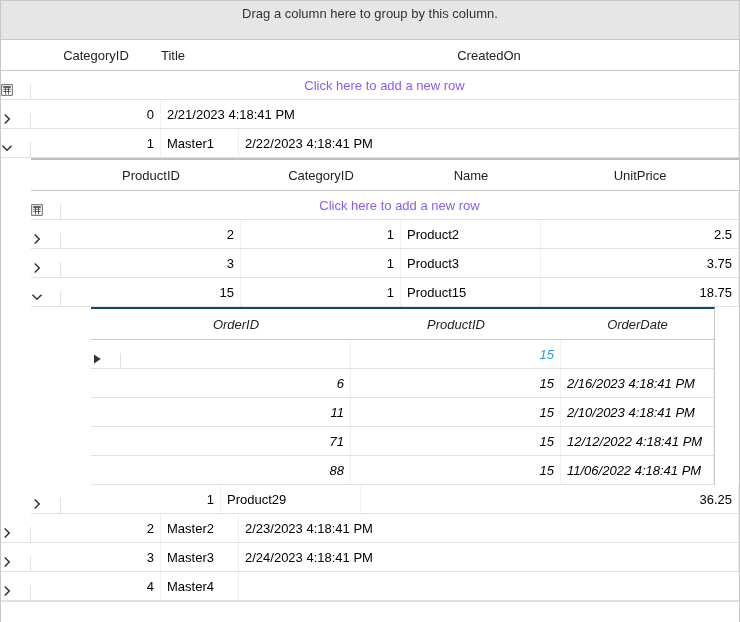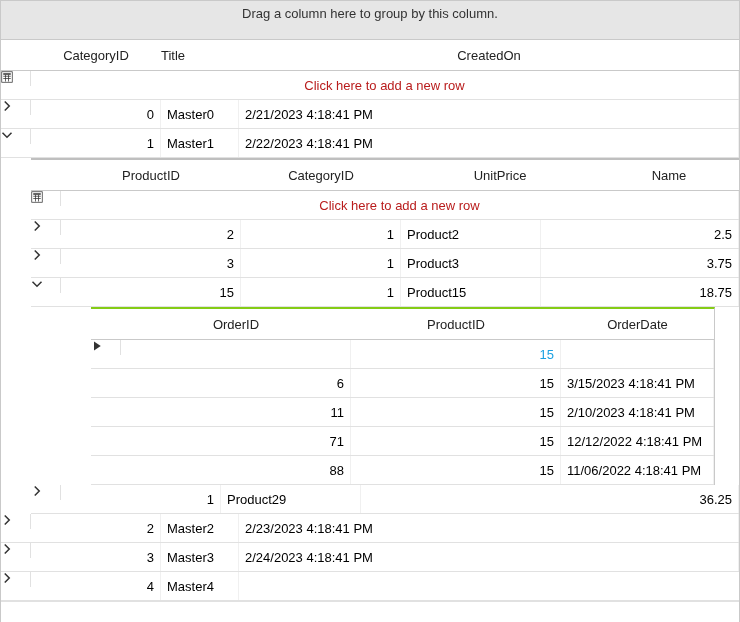--- a/index.html
+++ b/index.html
@@ -1,31 +1,31 @@
 <!DOCTYPE html>
 <html><head>
 <meta charset="utf-8">
 <style>
   * { box-sizing: border-box; margin: 0; padding: 0; font-family: "Segoe UI", Arial, sans-serif; font-size: 13px; }
   body { background: #fff; }
   .grid { width: 740px; border: 1px solid #c9c9c9; background: #fff; }
   .group-panel { height: 39px; background: #e6e6e6; border-bottom: 1px solid #c9c9c9; text-align: center; line-height: 25px; color: #333; }
-  .hdr-row, .row { display: flex; align-items: flex-start; border-bottom: 1px solid #e1e1e1; }
+  .hdr-row, .row { display: flex; align-items: flex-end; border-bottom: 1px solid #e1e1e1; }
   .hdr-row { border-bottom: 1px solid #c9c9c9; }
   .cell, .hdr { display: flex; align-items: center; padding: 4px 6px; height: 28px; border-right: 1px solid #f0f0f0; overflow: hidden; white-space: nowrap; }
   .hdr-row .hdr { height: 30px; border-right: none; }
   .hdr { font-weight: 400; color: #222; }
   .exp-col { width: 30px; justify-content: center; border-right: 1px solid #e1e1e1; flex: 0 0 auto; }
   .icon-col { width: 30px; justify-content: center; border-right: 1px solid #e1e1e1; flex: 0 0 auto; }
   .exp-col svg, .icon-col svg { width: 12px; height: 12px; }
   .new-row { background: #fff; }
-  .new-row-label { flex: 1; text-align: center; color: #b91c1c; justify-content: center; }
+  .new-row-label { flex: 1; text-align: center; color: #8b5cf6; justify-content: center; }
   .txt-r { justify-content: flex-end; }
   .nested { border-top: 2px solid #bfbfbf; margin-left: 30px; }
-  .nested2 { border-top: 2px solid #84cc16; margin-left: 60px; margin-right: 24px; border-right: 1px solid #c9c9c9; }
+  .nested2 { border-top: 2px solid #0c4a6e; margin-left: 60px; margin-right: 24px; border-right: 1px solid #c9c9c9; font-style: italic; }
   .footer-space { height: 30px; border-top: 1px solid #e1e1e1; }
   .accent { color: #1ba1e2; }
   
   .m-cat { width: 130px; }
   .m-title { width: 78px; }
   .m-created { flex: 1; }
   .hdr-row .m-cat { text-align:center; justify-content:center; }
   .hdr-row .m-title { justify-content:flex-start; padding-left:0; }
   .hdr-row .m-created { justify-content:center; }
   
@@ -68,43 +68,42 @@
     <div class="cell new-row-label">Click here to add a new row</div>
   </div>
 
   <div class="row">
     <div class="exp-col">
       <svg viewBox="0 0 16 16">
           <path d="M5 2l6 6-6 6" fill="none" stroke="#333" stroke-width="2"></path>
         </svg>
     </div>
     <div class="cell m-cat txt-r">0</div>
-    <div class="cell m-title">Master0</div>
     <div class="cell m-created">2/21/2023 4:18:41 PM</div>
   </div>
 
   <div class="row">
     <div class="exp-col">
       <svg viewBox="0 0 16 16">
           <path d="M2 5l6 6 6-6" fill="none" stroke="#333" stroke-width="2"></path>
         </svg>
     </div>
     <div class="cell m-cat txt-r">1</div>
     <div class="cell m-title">Master1</div>
     <div class="cell m-created">2/22/2023 4:18:41 PM</div>
   </div>
 
   <div class="nested">
 
     <div class="hdr-row">
       <div class="exp-col hdr"></div>
       <div class="hdr p-prod">ProductID</div>
       <div class="hdr p-cat">CategoryID</div>
+      <div class="hdr p-name">Name</div>
       <div class="hdr p-price">UnitPrice</div>
-      <div class="hdr p-name">Name</div>
     </div>
 
     <div class="row new-row">
       <div class="icon-col">
         <svg viewBox="0 0 16 16">
             <rect x="1" y="1" width="14" height="14" fill="none" stroke="#333"></rect>
             <rect x="3" y="3" width="10" height="2" fill="#333"></rect>
             <line x1="3" y1="7" x2="13" y2="7" stroke="#333"></line>
             <line x1="3" y1="10" x2="13" y2="10" stroke="#333"></line>
             <line x1="6" y1="5" x2="6" y2="14" stroke="#333"></line>
@@ -161,21 +160,21 @@
         </div>
         <div class="cell o-id"></div>
         <div class="cell o-prod txt-r accent">15</div>
         <div class="cell o-date"></div>
       </div>
 
       <div class="row">
         <div class="exp-col"></div>
         <div class="cell o-id txt-r">6</div>
         <div class="cell o-prod txt-r">15</div>
-        <div class="cell o-date">3/15/2023 4:18:41 PM</div>
+        <div class="cell o-date">2/16/2023 4:18:41 PM</div>
       </div>
       <div class="row">
         <div class="exp-col"></div>
         <div class="cell o-id txt-r">11</div>
         <div class="cell o-prod txt-r">15</div>
         <div class="cell o-date">2/10/2023 4:18:41 PM</div>
       </div>
       <div class="row">
         <div class="exp-col"></div>
         <div class="cell o-id txt-r">71</div>

